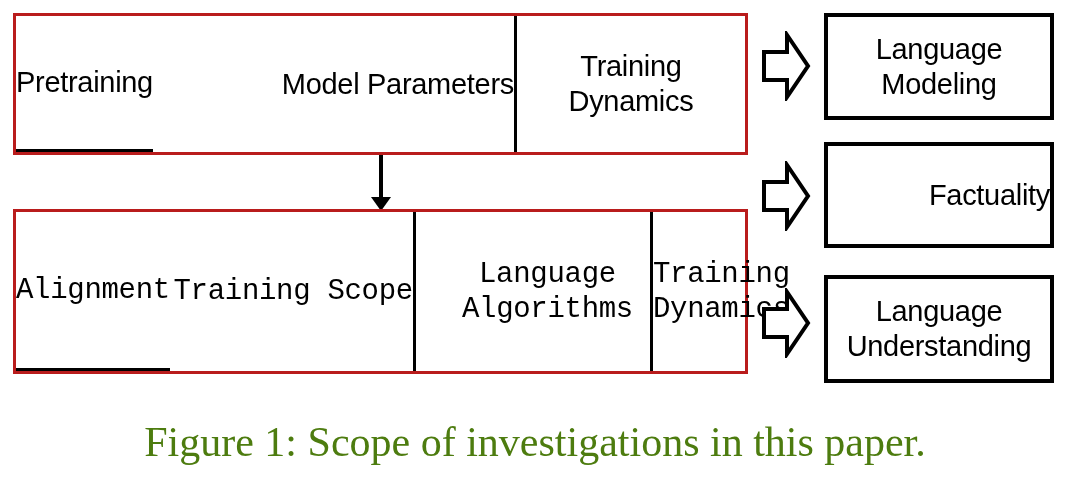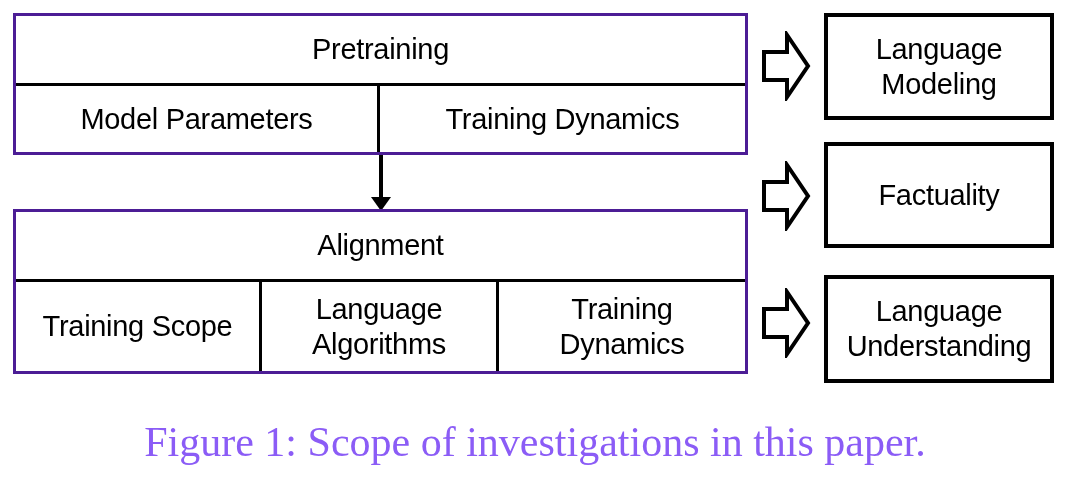--- a/index.html
+++ b/index.html
@@ -17,27 +17,27 @@
     font-family: "Liberation Sans", "DejaVu Sans", sans-serif;
     color: #000000;
     overflow: hidden;
   }
 
   
   .block {
     position: absolute;
     left: 13px;
     width: 735px;
-    border: 3px solid #4c1d95;
+    border: 3px solid #b91c1c;
     background: #ffffff;
     display: flex;
-    flex-direction: column;
+    flex-direction: row;
   }
   .block-pretraining { top: 13px;  height: 142px; }
-  .block-alignment   { top: 209px; height: 165px; }
+  .block-alignment   { top: 209px; height: 165px; font-family: Liberation Mono, monospace; }
 
   .block-title {
     flex: 0 0 70px;
     border-bottom: 3px solid #000000;
     display: flex;
     align-items: center;
     justify-content: center;
     font-size: 29px;
     letter-spacing: -0.3px;
   }
@@ -50,21 +50,21 @@
   }
   .cell {
     display: flex;
     align-items: center;
     justify-content: center;
     text-align: center;
     font-size: 29px;
     letter-spacing: -0.3px;
     line-height: 35px;
   }
-  .cell.divider { border-right: 3px solid #000000; }
+  .cell.divider { border-right: 3px solid #000000; justify-content: flex-end; }
   .block-pretraining .cell { flex: 0 0 364px; }
   .block-pretraining .cell:last-child { flex: 1 1 auto; }
   .block-alignment .cell-1 { flex: 0 0 246px; }
   .block-alignment .cell-2 { flex: 0 0 237px; }
   .block-alignment .cell-3 { flex: 1 1 auto; }
 
   .lbl { display: inline-block; }
   .lbl.wrap { max-width: 205px; }
 
   
@@ -89,33 +89,33 @@
     background: #ffffff;
     display: flex;
     align-items: center;
     justify-content: center;
     text-align: center;
     font-size: 29px;
     letter-spacing: -0.3px;
     line-height: 35px;
   }
   .outbox.b1 { top: 13px;  height: 107px; }
-  .outbox.b2 { top: 142px; height: 106px; }
+  .outbox.b2 { top: 142px; height: 106px; justify-content: flex-end; }
   .outbox.b3 { top: 275px; height: 108px; }
 
   
   .caption {
     position: absolute;
     left: 0;
     top: 418px;
     width: 100%;
     text-align: center;
     font-family: "Liberation Serif", "DejaVu Serif", serif;
     font-size: 42px;
-    color: #8b5cf6;
+    color: #4d7c0f;
     white-space: nowrap;
   }
 </style>
 </head>
 <body>
 
 <div class="stage">
 
   <div class="block block-pretraining">
     <div class="block-title">

